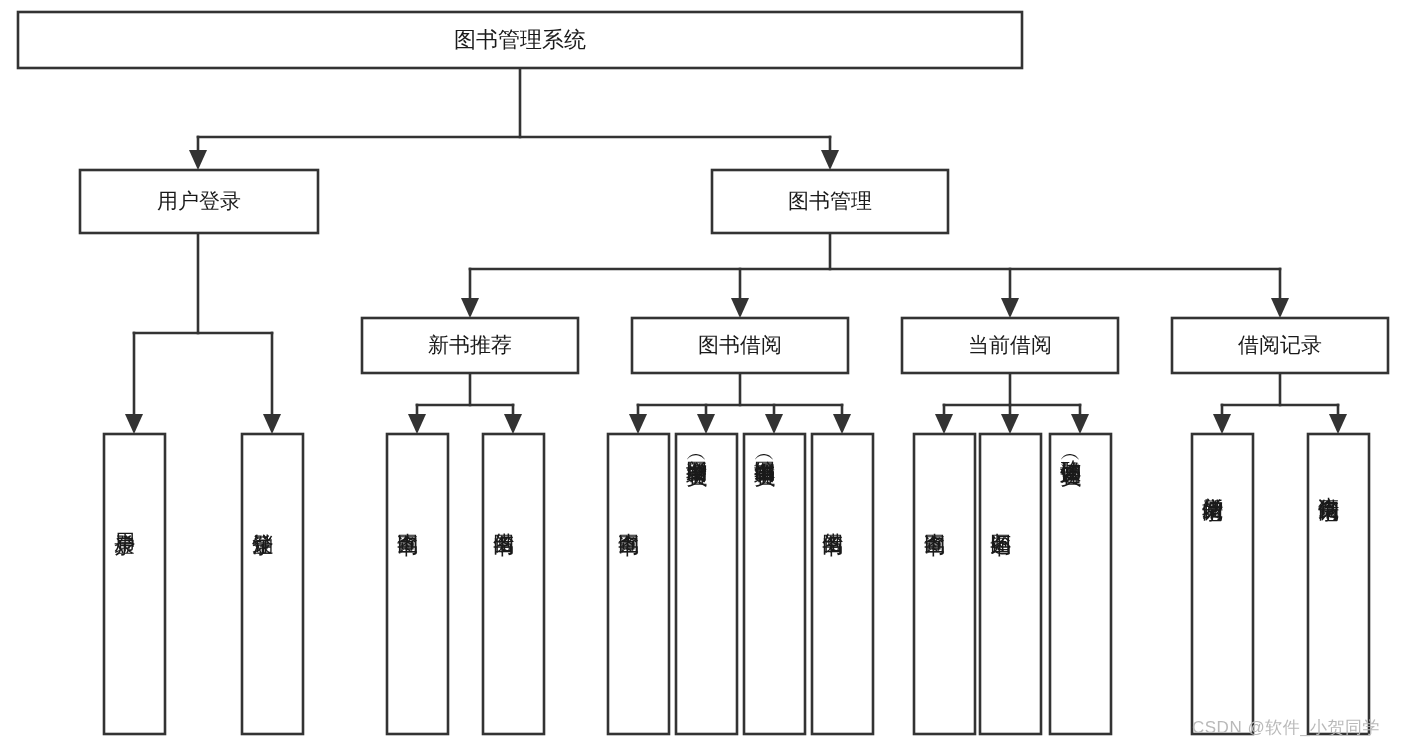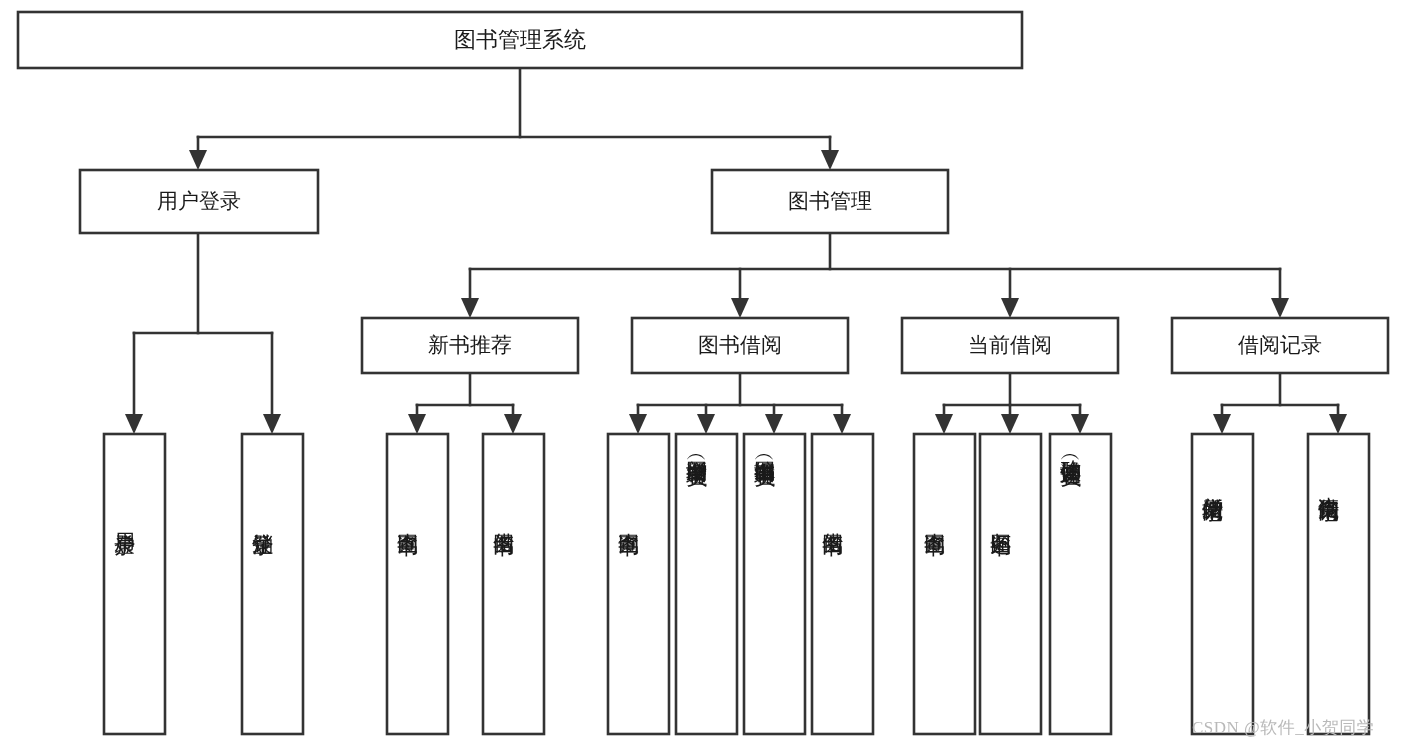--- a/index.html
+++ b/index.html
@@ -67,21 +67,21 @@
     color: #1a1a1a;
     letter-spacing: 1px;
     white-space: nowrap;
     text-align: start;
     pointer-events: none;
   }
   .watermark {
     position: absolute;
     left: 1192px;
     top: 716px;
-    font-family: Liberation Serif, serif;
+    font-family: Liberation Sans, sans-serif;
     font-size: 17px;
     color: #b9b9b9;
     white-space: nowrap;
     letter-spacing: 0.5px;
   }
 </style>
 </head>
 <body>
 
 <div id="diagram-root">

